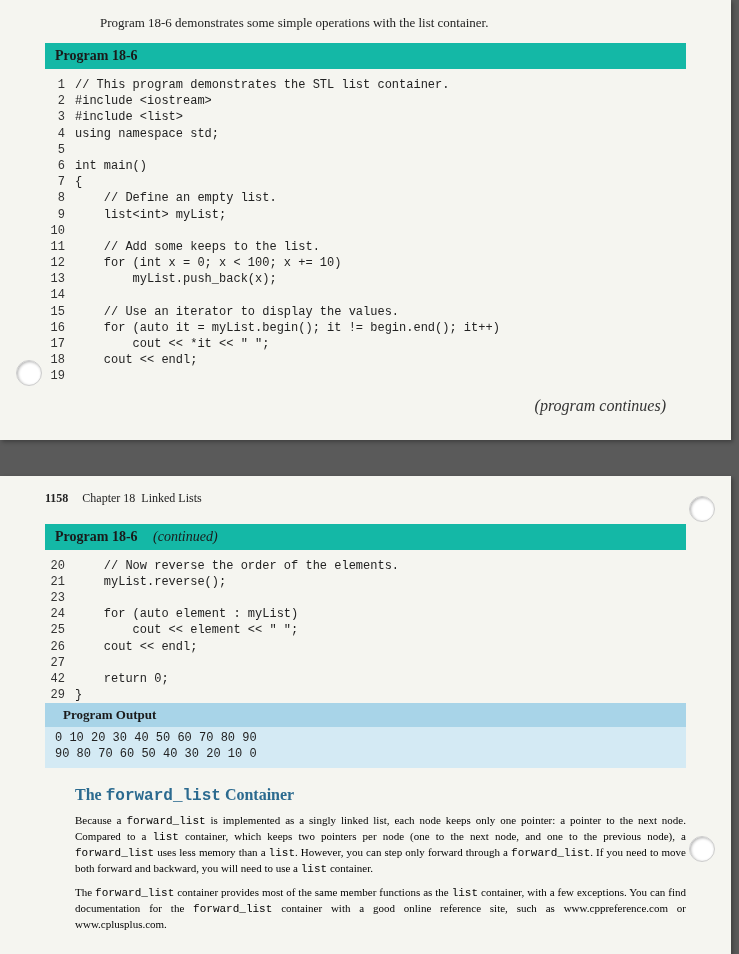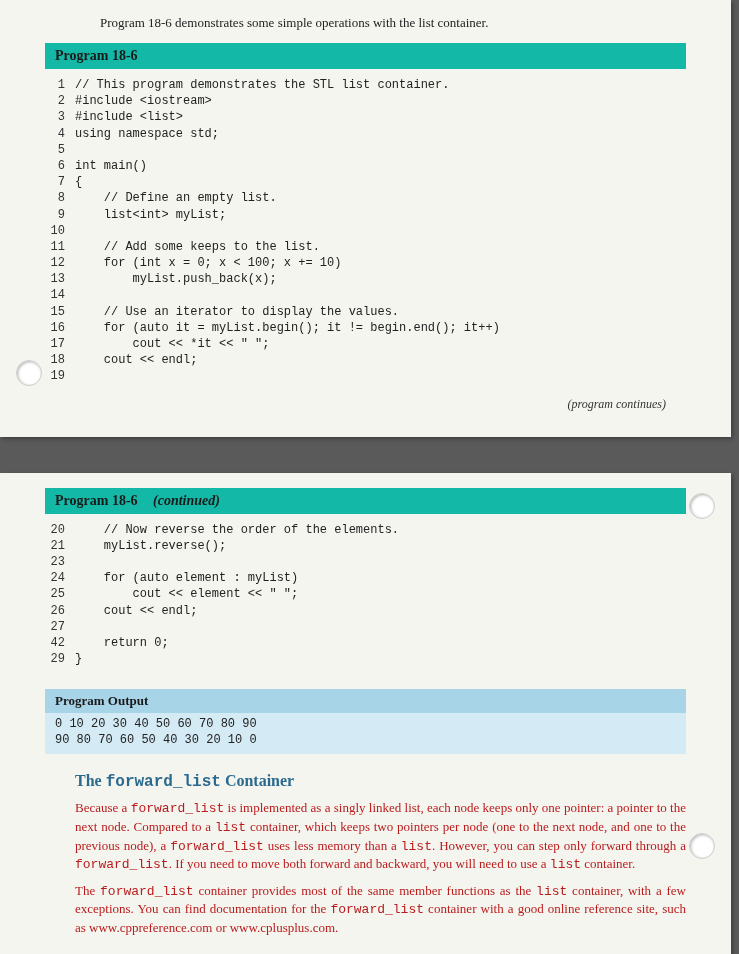--- a/index.html
+++ b/index.html
@@ -25,21 +25,21 @@
   }
   .prog-header {
     background: #14b8a6;
     padding: 5px 10px;
     font-weight: bold;
     font-size: 14px;
     color: #1a1a1a;
     margin-bottom: 8px;
   }
   .prog-header .cont {
-    font-weight: bold;
+    font-weight: normal;
     font-style: italic;
     margin-left: 12px;
   }
   .code-block {
     font-family: 'Courier New', monospace;
     font-size: 12px;
     line-height: 1.35;
     color: #222;
     padding-left: 2px;
   }
@@ -48,21 +48,21 @@
     width: 28px;
     text-align: right;
     flex-shrink: 0;
     padding-right: 10px;
     color: #333;
   }
   .line-txt { white-space: pre; }
   .cont-note {
     font-style: italic;
     text-align: right;
-    font-size: 12px;
+    font-size: 16px;
     color: #333;
     margin-top: 12px;
     padding-right: 20px;
   }
   .hole {
     position: absolute;
     width: 26px;
     height: 26px;
     background: #fff;
     border-radius: 50%;
@@ -74,47 +74,47 @@
   .gap { height: 18px; background: #5a5a5a; }
   .page2-hdr {
     display: flex;
     font-size: 12px;
     color: #222;
     margin-bottom: 18px;
   }
   .page2-hdr .pn { font-weight: bold; margin-right: 14px; }
   .output-header {
     background: #a8d4e8;
-    padding: 4px 10px;
+    padding: 4px 18px;
     font-weight: bold;
     font-size: 13px;
     color: #1a1a1a;
-    margin-top: 22px;
+    margin-top: 0;
   }
   .output-body {
     background: #d4eaf4;
     padding: 4px 18px 6px 10px;
     font-family: 'Courier New', monospace;
     font-size: 12px;
     line-height: 1.3;
     color: #222;
     margin-bottom: 18px;
   }
   .section-heading {
     font-size: 16px;
     font-weight: bold;
     color: #2b6a8f;
     margin: 10px 0 8px 0;
     padding-left: 30px;
   }
   .section-heading .mono { font-family: 'Courier New', monospace; }
   .body-text {
-    font-size: 13px;
+    font-size: 11px;
     line-height: 1.35;
-    color: #b91c1c;
+    color: #000000;
     text-align: justify;
     padding-left: 30px;
     margin-bottom: 8px;
   }
   .body-text .mono { font-family: 'Courier New', monospace; }
 </style>
 </head>
 <body>
 
 <div class="page">
@@ -209,20 +209,26 @@
 
   <div class="cont-note">(program continues)</div>
 </div>
 
 <div class="gap"></div>
 
 <div class="page">
   <div class="hole hole-right" style="top:20px;"></div>
   <div class="hole hole-right" style="top:360px;"></div>
 
+  <div class="page2-hdr">
+    <span class="pn">1158</span>
+    <span>Chapter 18</span>
+    <span>&nbsp;&nbsp;</span>
+    <span>Linked Lists</span>
+  </div>
 
   <div class="prog-header">
     <span>Program 18-6</span>
     <span class="cont">(continued)</span>
   </div>
 
   <div class="code-block" id="code2">
       <div class="code-line">
         <span class="line-num">20</span>
         <span class="line-txt">    // Now reverse the order of the elements.</span>

